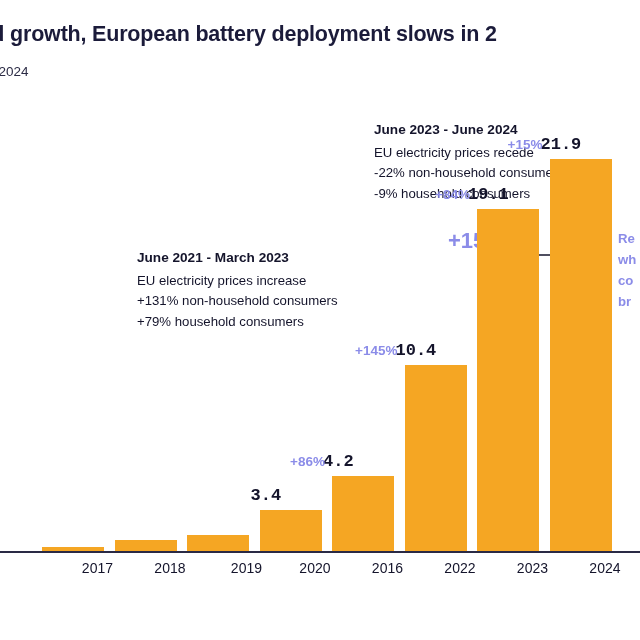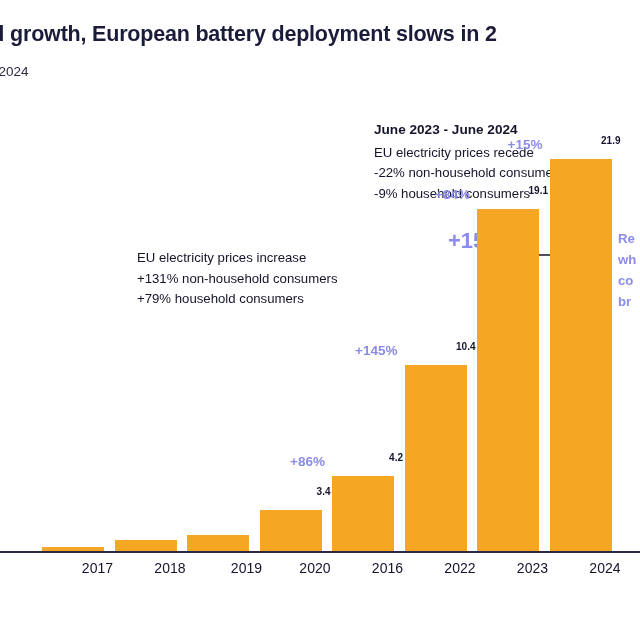--- a/index.html
+++ b/index.html
@@ -102,25 +102,26 @@
     height: 455px;
   }
   .bar {
     position: absolute;
     bottom: 0;
     background: #f5a623;
     width: 62px;
   }
   .bar-value {
     position: absolute;
-    font-size: 10px;
+    font-size: 17px;
     font-weight: bold;
     color: #14142b;
-    text-align: right;
+    text-align: left;
     width: 80px;
+    font-family: Liberation Mono, monospace;
   }
   .growth-label {
     position: absolute;
     font-size: 13.5px;
     font-weight: bold;
     color: #8b8ce8;
     text-align: right;
     width: 80px;
   }
 
@@ -151,20 +152,21 @@
   <div class="subtitle">city 2015-2024</div>
 
   <div class="annot" id="annot-right">
     <span class="hd">June 2023 - June 2024</span>
     <span>EU electricity prices recede</span><br>
     <span>-22% non-household consumers</span><br>
     <span>-9% household consumers</span>
   </div>
 
   <div class="annot" id="annot-left">
+    <span class="hd">June 2021 - March 2023</span>
     <span>EU electricity prices increase</span><br>
     <span>+131% non-household consumers</span><br>
     <span>+79% household consumers</span>
   </div>
 
   <div class="big-callout">+15%</div>
   <svg class="callout-arrow" viewBox="0 0 76 12">
     <line x1="0" y1="6" x2="68" y2="6" stroke="#14142b" stroke-width="1.3"></line>
     <polyline points="62,2 68,6 62,10" fill="none" stroke="#14142b" stroke-width="1.3"></polyline>
   </svg>

